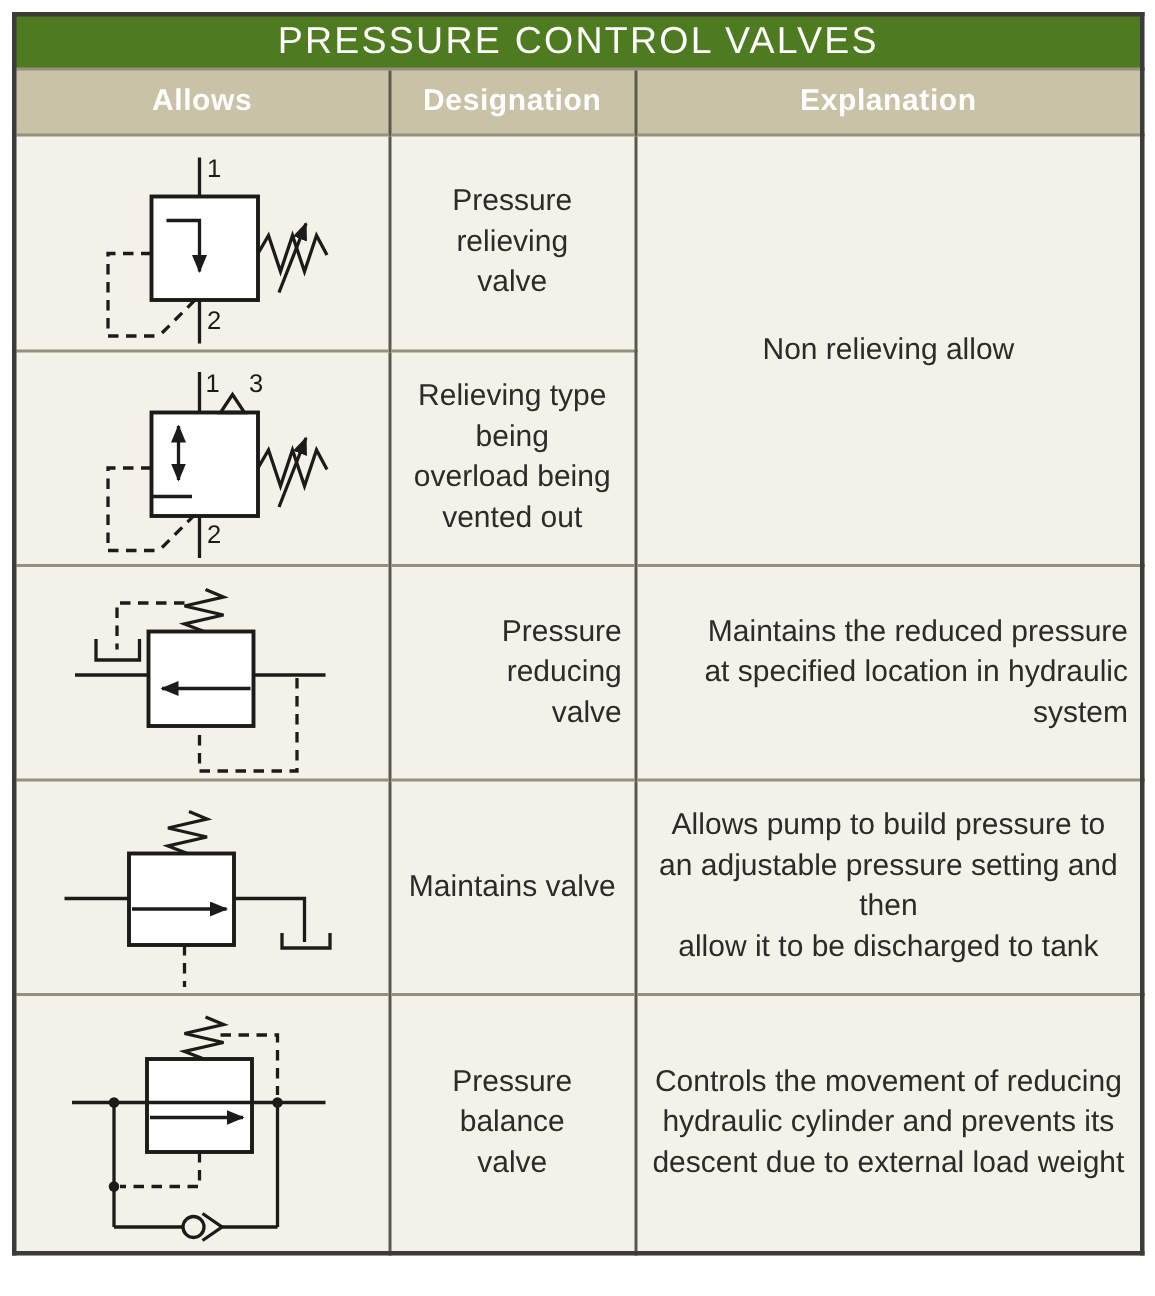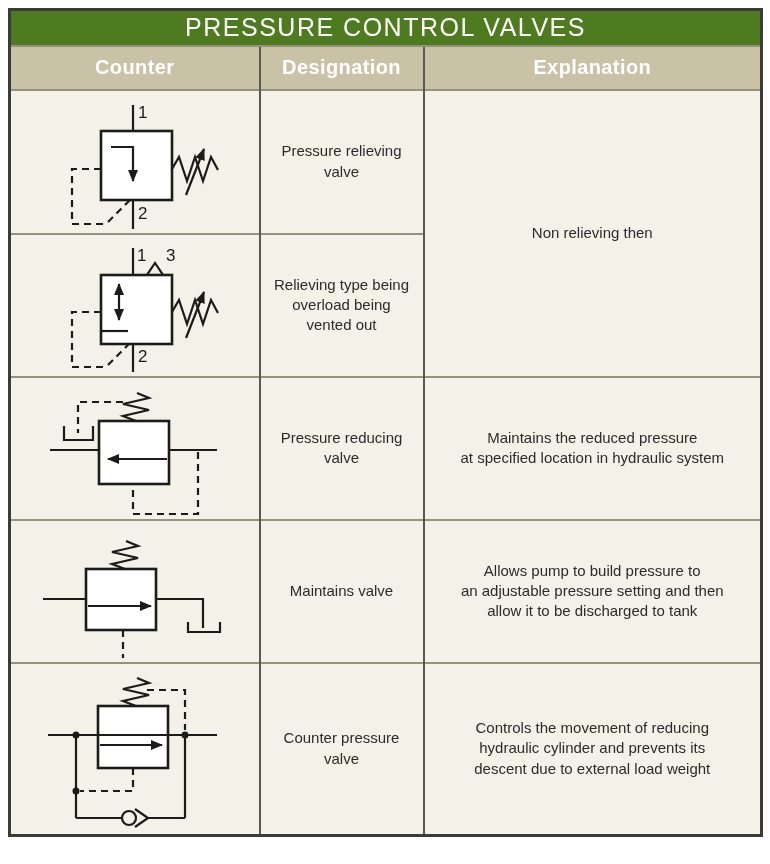--- a/index.html
+++ b/index.html
@@ -40,25 +40,25 @@
   tr.colhead-row th{
     height:44px;
     background:var(--column-tan,#c9c2a6);
     color:#ffffff;
     font-size:20px;
     font-weight:bold;
     letter-spacing:0.4px;
   }
   tr.r1 td{height:144px;}
   tr.r2 td{height:143px;}
-  tr.r3 td{height:143px;}
+  tr.r3 td{height:143px;text-align:right;}
   tr.r4 td{height:143px;}
   tr.r5 td{height:172px;}
   td.text-cell{
-    font-size:15px;
+    font-size:20px;
     line-height:1.35;
     white-space:pre-line;
     padding:4px 8px;
     margin-top:15px;
   }
   td.symbol-cell{padding:0;}
   td.symbol-cell svg{display:block;margin:0 auto;}
   
   .s{stroke:var(--symbol-stroke,#1b1b19);stroke-width:2.2;fill:none;stroke-linecap:butt;}
   .sd{stroke:var(--symbol-stroke,#1b1b19);stroke-width:2.2;fill:none;stroke-dasharray:7 5;}
@@ -77,21 +77,21 @@
         <col class="c-designation">
         <col class="c-explanation">
     </colgroup>
 
     <tbody>
         <tr class="title-row">
       <td colspan="3">PRESSURE CONTROL VALVES</td>
     </tr>
 
     <tr class="colhead-row">
-      <th>Counter</th>
+      <th>Allows</th>
       <th>Designation</th>
       <th>Explanation</th>
     </tr>
 
     <tr class="r1">
       <td class="symbol-cell">
         <svg width="247" height="142" viewBox="0 0 247 142">
           <defs>
             <marker id="am1" markerUnits="userSpaceOnUse" markerWidth="14" markerHeight="12" refX="11" refY="5" orient="auto">
               <polygon class="ah" points="0,0 12,5 0,10"></polygon>
@@ -104,21 +104,21 @@
           <text class="pl" x="127" y="27">1</text>
           <polyline class="s" points="100,56 122,56 122,90" marker-end="url(#am1)"></polyline>
           <line class="s" x1="122" y1="109" x2="122" y2="138"></line>
           <text class="pl" x="127" y="128">2</text>
           <polyline class="s" points="161,78 168,66 176,90 184,66 192,90 200,66 207,79"></polyline>
           <line class="s" x1="175" y1="104" x2="193" y2="58" marker-end="url(#am1)"></line>
         </svg>
       </td>
       <td class="text-cell">Pressure relieving
 valve</td>
-      <td class="text-cell" rowspan="2">Non relieving then</td>
+      <td class="text-cell" rowspan="2">Non relieving allow</td>
     </tr>
 
     <tr class="r2">
       <td class="symbol-cell">
         <svg width="247" height="141" viewBox="0 0 247 141">
           <defs>
             <marker id="am2" markerUnits="userSpaceOnUse" markerWidth="14" markerHeight="12" refX="11" refY="5" orient="auto">
               <polygon class="ah" points="0,0 12,5 0,10"></polygon>
             </marker>
           </defs>
@@ -208,21 +208,21 @@
           <circle class="dot" cx="174" cy="71" r="3.5"></circle>
           <circle class="dot" cx="65" cy="127" r="3.5"></circle>
           <line class="s" x1="65" y1="71" x2="65" y2="154"></line>
           <line class="s" x1="65" y1="154" x2="111" y2="154"></line>
           <circle class="s" cx="118" cy="154" r="7" fill="#ffffff"></circle>
           <polyline class="s" points="124,145 137,154 124,163"></polyline>
           <line class="s" x1="137" y1="154" x2="174" y2="154"></line>
           <line class="s" x1="174" y1="154" x2="174" y2="74"></line>
         </svg>
       </td>
-      <td class="text-cell">Counter pressure
+      <td class="text-cell">Pressure balance
 valve</td>
       <td class="text-cell">Controls the movement of reducing
 hydraulic cylinder and prevents its
 descent due to external load weight</td>
     </tr>
   </tbody>
     </table>
 </div>
 
 </body></html>

